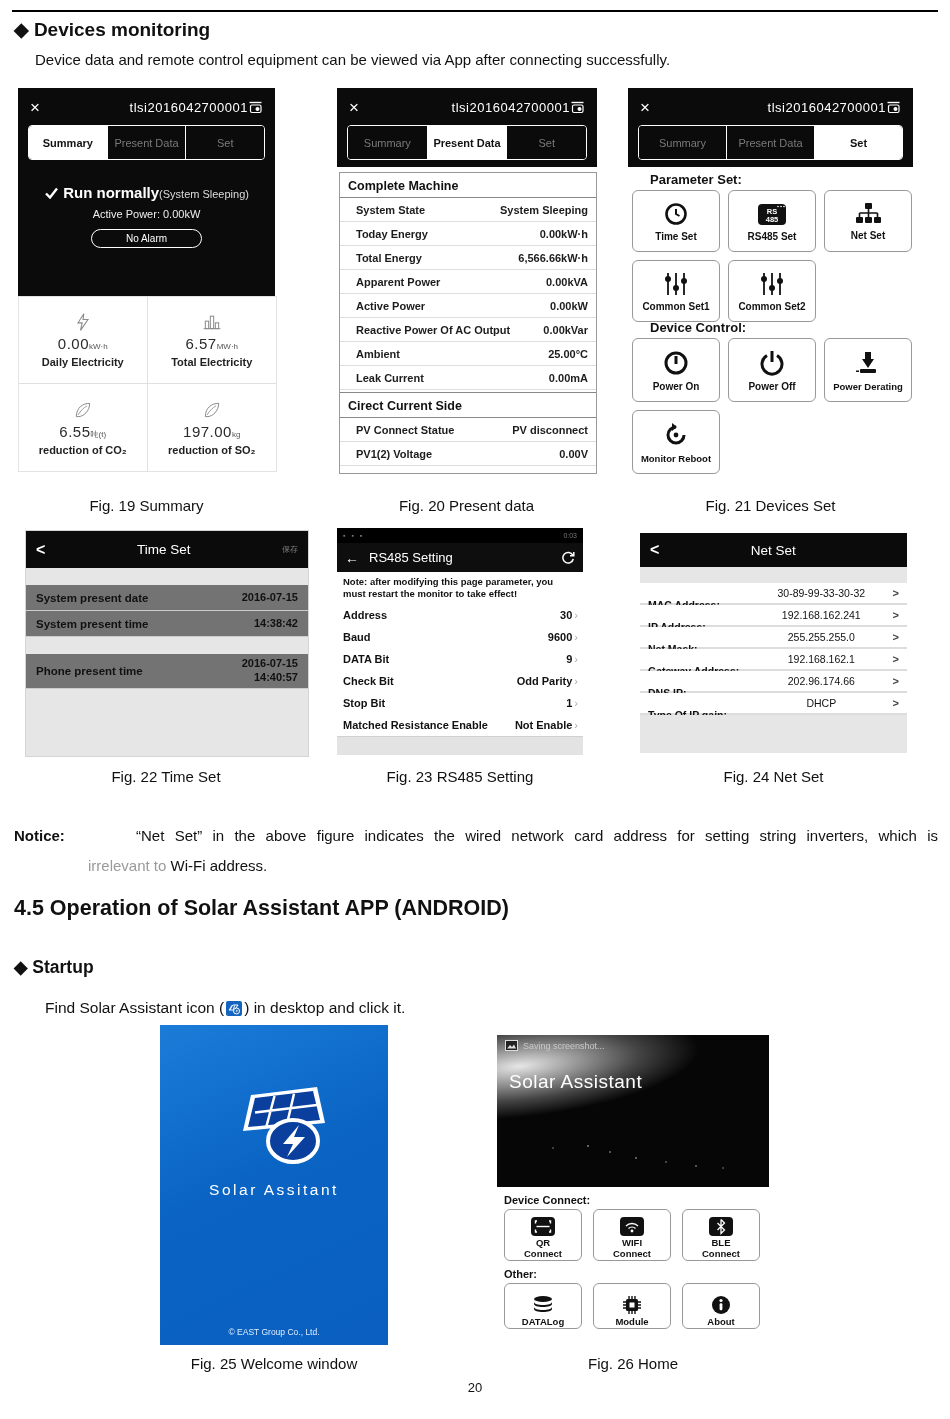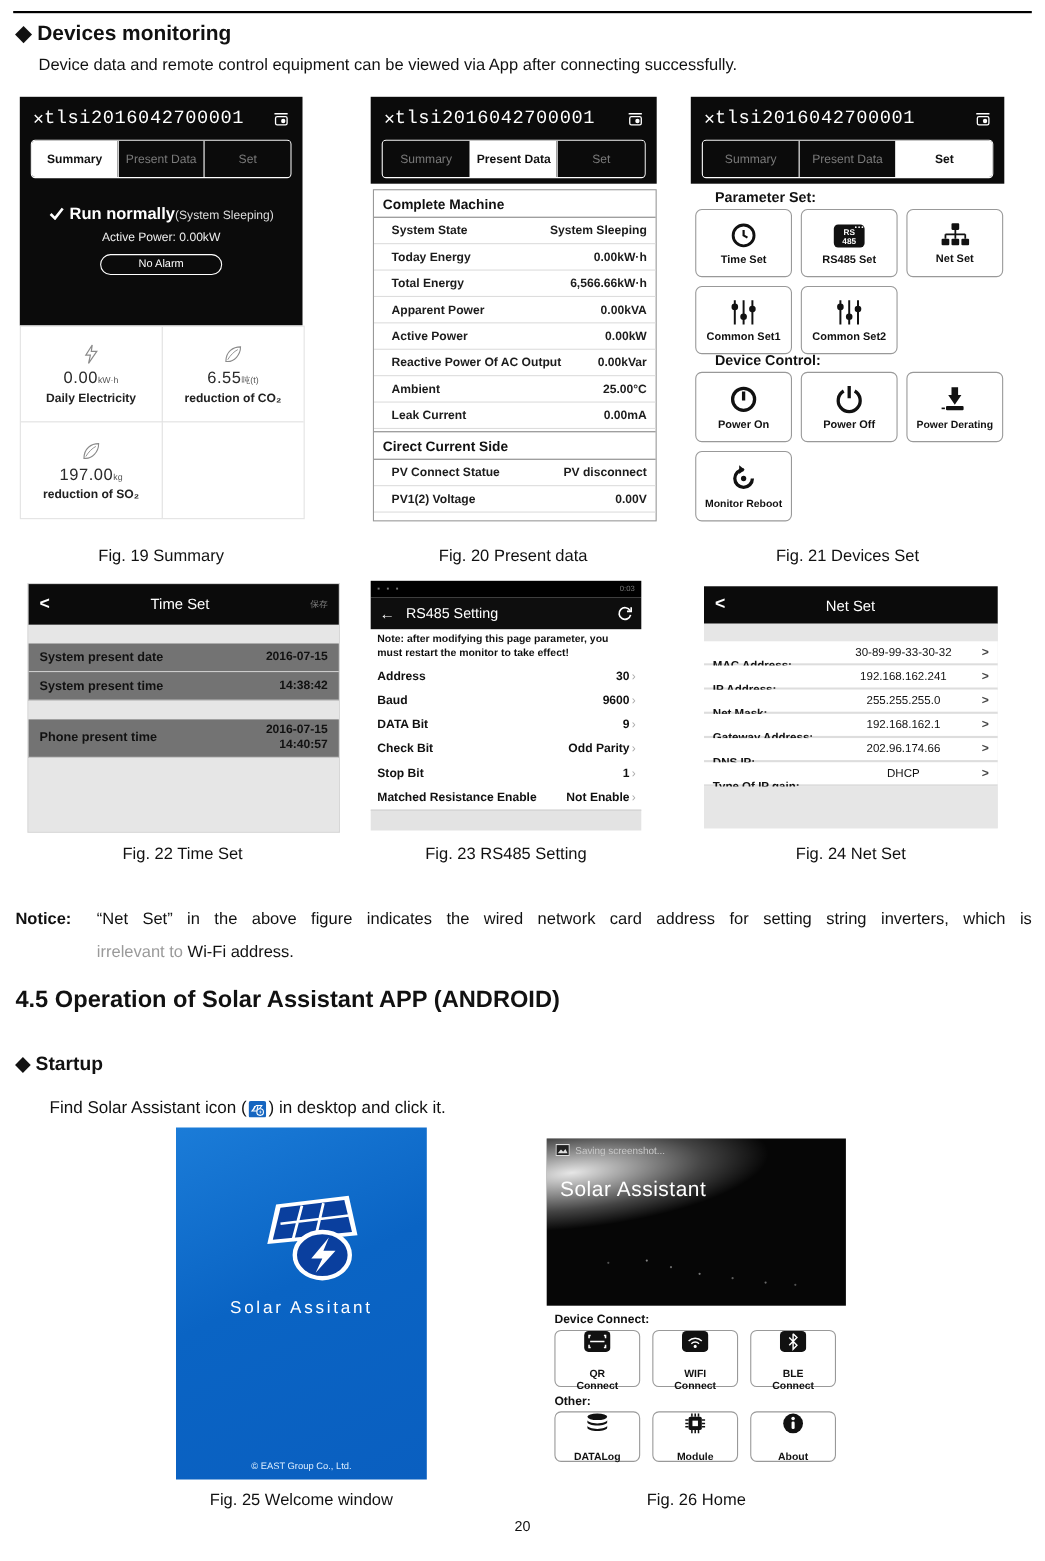--- a/index.html
+++ b/index.html
@@ -6,21 +6,21 @@
   .page{position:relative;width:950px;height:1419px;background:#fff;overflow:hidden;
         font-family:"Liberation Sans", sans-serif;color:#111;}
   .abs{position:absolute;}
   .toprule{left:12px;top:10px;width:926px;height:2px;background:#000;}
   .h1{left:14px;top:18px;font-size:19px;font-weight:bold;}
   .intro{left:35px;top:51px;font-size:15px;}
   
   .pblack{background:#0b0b0b;color:#fff;}
   .phead-row{display:flex;align-items:center;padding:11px 12px 0 12px;}
   .pclose{font-size:17px;line-height:1;color:#fff;}
-  .phead-title{flex:1;text-align:left;font-size:17px;letter-spacing:.5px;font-family:Liberation Mono, monospace;}
+  .phead-title{flex:1;text-align:right;font-size:13px;letter-spacing:.5px;}
   .ptabs{display:flex;margin:9px 10px 0 10px;border:1.5px solid #fff;border-radius:4px;overflow:hidden;height:33px;}
   .ptab{flex:1;display:flex;align-items:center;justify-content:center;font-size:11px;color:#7a7a7a;border-left:1.5px solid #fff;background:#0b0b0b;}
   .ptab:first-child{border-left:none;}
   .ptab.sel{background:#fff;color:#111;font-weight:bold;}
   
   .f19-black{left:18px;top:88px;width:257px;height:208px;}
   .f19-status{margin-top:24px;text-align:center;}
   .f19-run{font-size:15px;font-weight:bold;}
   .f19-runsub{font-size:11px;font-weight:normal;color:#ddd;}
   .f19-ap{font-size:11px;margin-top:7px;color:#eee;}
@@ -87,21 +87,21 @@
   .nband{height:16px;background:#e6e6e6;flex:none;}
   .nrow{background:#fff;display:flex;align-items:center;height:20px;padding:0 8px;
         border-bottom:2px solid #ddd;flex:none;}
   .nrow .lbl{font-size:10.5px;font-weight:bold;width:102px;flex:none;margin-top:23px;}
   .nrow .val{flex:1;text-align:center;font-size:10.5px;}
   .nrow .chev2{color:#444;font-weight:bold;font-size:11px;}
   .f24-fill{flex:1;background:#e6e6e6;}
   
   .cap{font-size:15px;text-align:center;}
   
-  .notice1{left:14px;top:827px;width:924px;display:flex;font-size:15px;}
+  .notice1{left:14px;top:827px;width:924px;display:flex;font-size:15px;gap:48px;}
   .nlabel{font-weight:bold;flex:none;width:74px;}
   .ntext{flex:1;text-align:justify;text-align-last:justify;}
   .notice2{left:88px;top:857px;font-size:15px;}
   .gray{color:#9a9a9a;}
   .h73{left:14px;top:896px;font-size:21.5px;font-weight:bold;}
   .hstart{left:14px;top:957px;font-size:17.5px;font-weight:bold;}
   .findline{left:45px;top:999px;font-size:15.5px;display:flex;align-items:center;gap:2px;}
   .appicon{display:inline-block;vertical-align:middle;}
   
   .f25{left:160px;top:1025px;width:228px;height:320px;
@@ -117,21 +117,21 @@
         background:radial-gradient(ellipse at 28% 45%,rgba(255,255,255,.9) 0%,rgba(255,255,255,.25) 45%,transparent 68%);
         transform:rotate(-6deg);}
   .f26-toast{position:absolute;top:5px;left:8px;display:flex;align-items:center;gap:5px;color:#c9c9c9;font-size:9px;}
   .f26-title{position:absolute;top:36px;left:12px;color:#fff;font-size:19px;font-weight:normal;letter-spacing:.5px;}
   .dots{position:absolute;left:90px;top:110px;width:2px;height:2px;background:rgba(255,255,255,.5);border-radius:50%;
         box-shadow:22px 6px 0 rgba(255,255,255,.4),48px 12px 0 rgba(255,255,255,.45),78px 16px 0 rgba(255,255,255,.35),
                    108px 20px 0 rgba(255,255,255,.4),-35px 2px 0 rgba(255,255,255,.3),135px 22px 0 rgba(255,255,255,.3);}
   .f26-sec{margin:7px 0 3px 7px;font-size:11px;font-weight:bold;}
   .f26-row{display:flex;gap:11px;padding:0 7px;}
   .bcard{width:76px;height:50px;background:#fff;border:1px solid #999;border-radius:6px;
-         display:flex;flex-direction:column;align-items:center;justify-content:flex-start;gap:16px;}
+         display:flex;flex-direction:column;align-items:center;justify-content:flex-end;gap:2px;}
   .bcard .blabel{font-size:9.5px;font-weight:bold;text-align:center;line-height:1.15;white-space:pre-line;}
   .pagenum{left:0;top:1380px;width:950px;text-align:center;font-size:13px;}
   svg{display:block;}
 </style>
 </head>
 <body>
 
 <div class="page">
   <div class="abs toprule"></div>
   <div class="abs h1">◆ Devices monitoring</div>
@@ -167,20 +167,34 @@
   </div>
   <div class="abs f19-stats">
     <div class="scell">
       <span>
           <svg width="20" height="20" viewBox="0 0 24 24">
             <path d="M13 2 L6 13 H11 L9 22 L18 9 H12 Z" fill="none" stroke="#8a8a8a" stroke-width="1.3"></path>
           </svg>
         </span>
       <div><span class="sval">0.00</span><span class="sunit">kW·h</span></div>
       <div class="slabel">Daily Electricity</div>
+    </div>
+    <div class="scell">
+      <span>
+          <svg width="20" height="20" viewBox="0 0 24 24">
+            <g fill="none" stroke="#8a8a8a" stroke-width="1.2">
+              <rect x="4" y="11" width="4" height="9"></rect>
+              <rect x="10" y="5" width="4" height="15"></rect>
+              <rect x="16" y="13" width="4" height="7"></rect>
+              <path d="M2 20 H22"></path>
+            </g>
+          </svg>
+        </span>
+      <div><span class="sval">6.57</span><span class="sunit">MW·h</span></div>
+      <div class="slabel">Total Electricity</div>
     </div>
     <div class="scell">
       <span>
           <svg width="20" height="20" viewBox="0 0 24 24">
             <path d="M4 20 C4 9 12 4 20 4 C20 13 13 20 6 20 Z" fill="none" stroke="#8a8a8a" stroke-width="1.2"></path>
             <path d="M6 18 C9 13 13 9 17 7" fill="none" stroke="#8a8a8a" stroke-width="1"></path>
           </svg>
         </span>
       <div><span class="sval">6.55</span><span class="sunit">吨(t)</span></div>
       <div class="slabel">reduction of CO₂</div>

